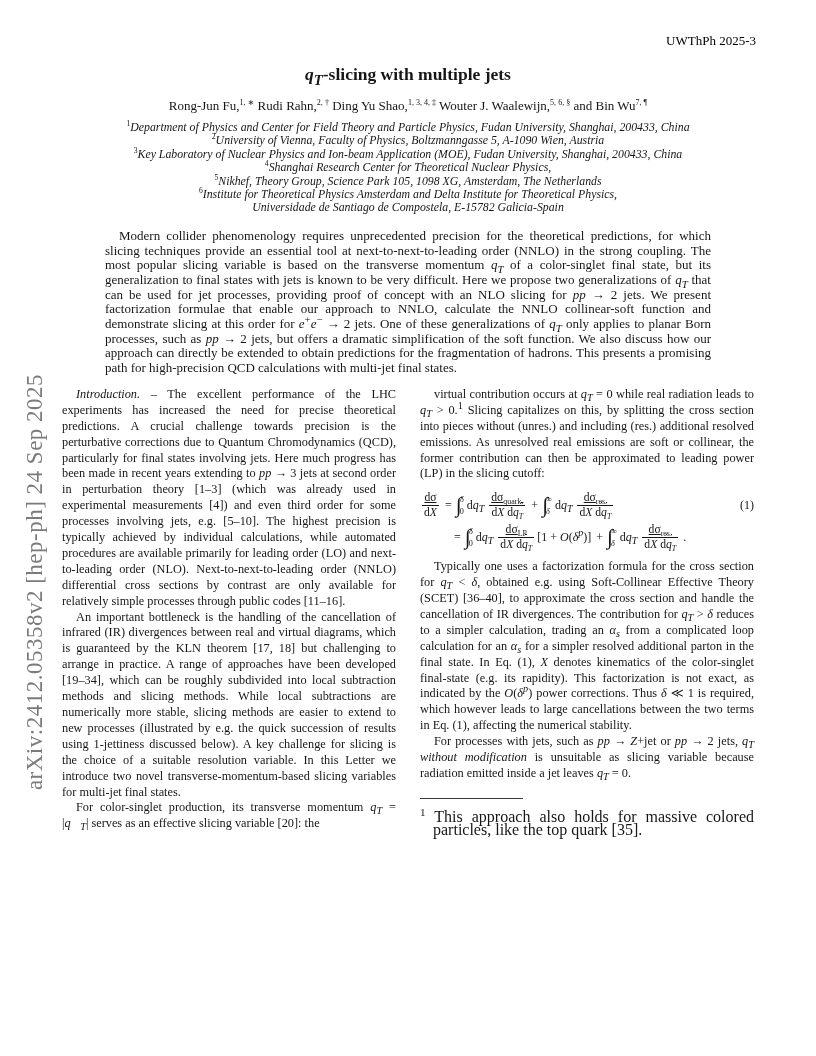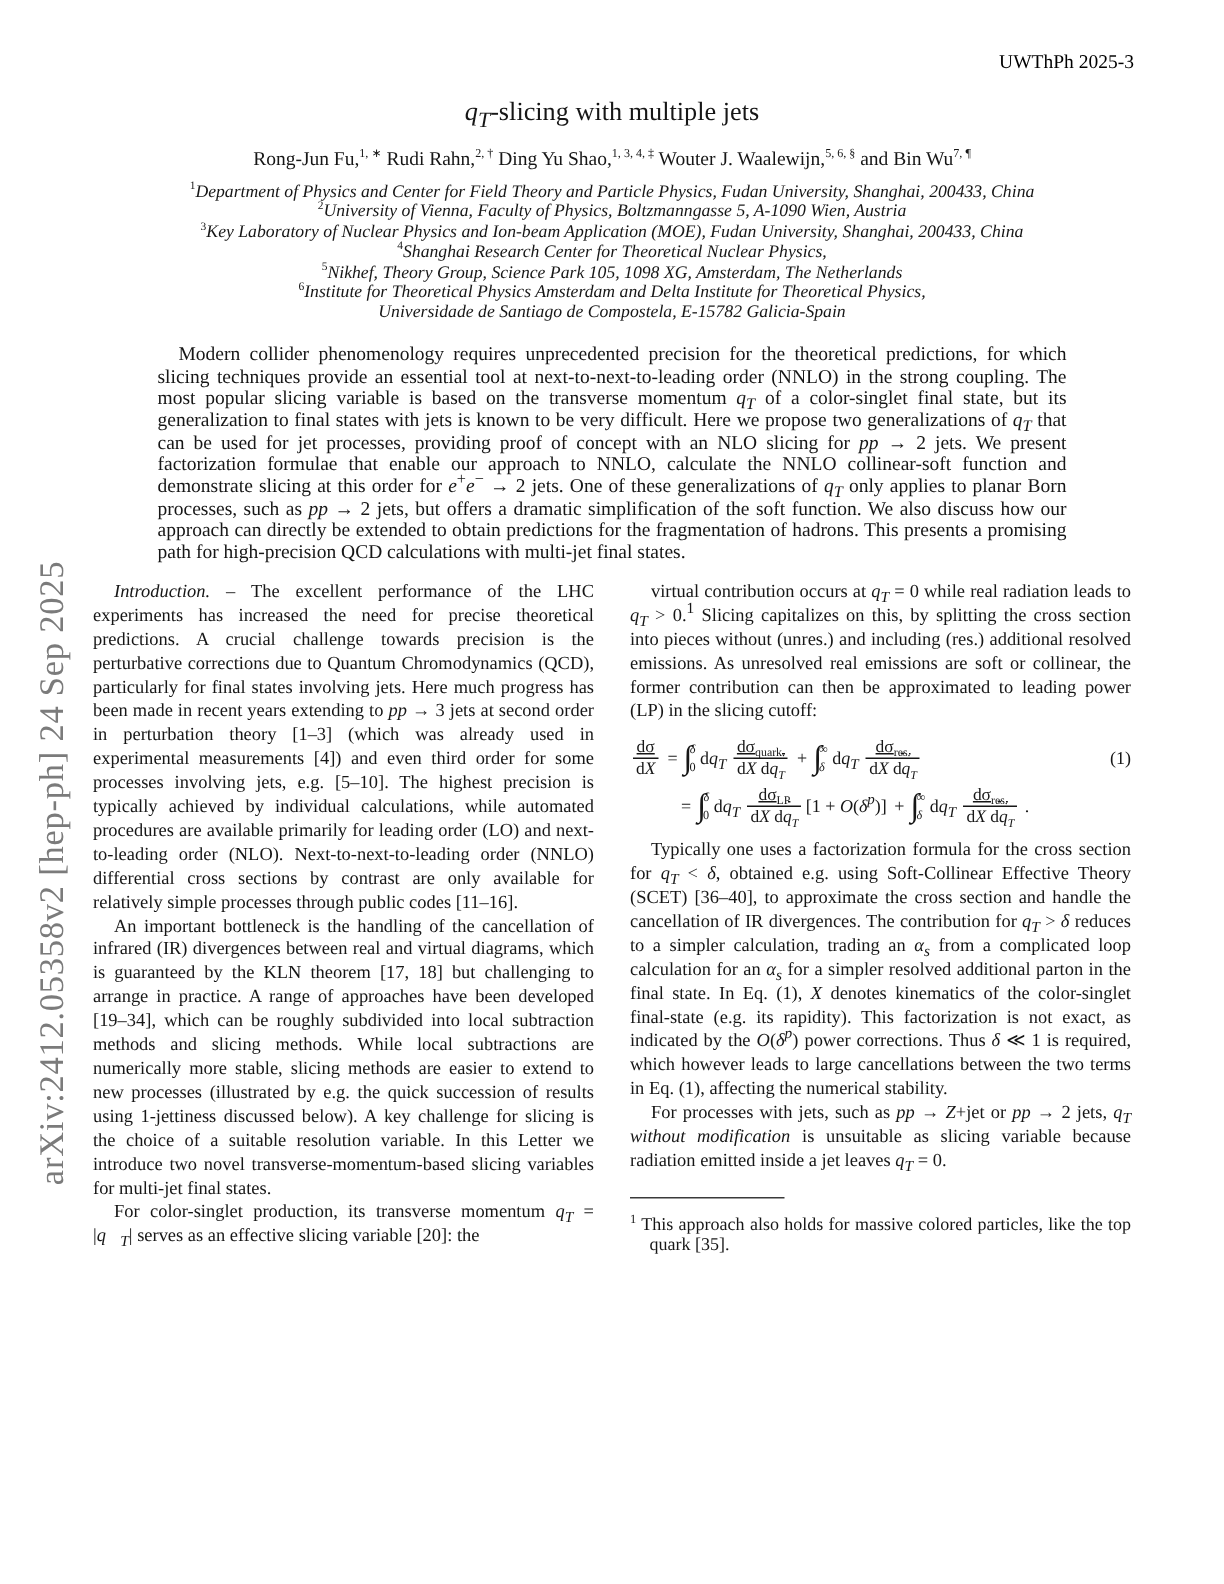--- a/index.html
+++ b/index.html
@@ -10,21 +10,21 @@
   
   .watermark{
     position:absolute;left:22px;top:884px;width:604px;height:30px;
     transform:rotate(-90deg);transform-origin:0 0;
     font-size:23px;color:#7b7b7b;text-align:center;letter-spacing:0.5px;white-space:nowrap;
   }
   .report-number{
     position:absolute;top:33px;right:60px;font-size:13px;color:#000000;
   }
   .title{
-    margin:64px 0 0 0;text-align:center;font-size:17.5px;font-weight:normal;
+    margin:64px 0 0 0;text-align:center;font-size:17.5px;font-weight:bold;
   }
   .authors{
     margin-top:13px;text-align:center;font-size:13px;
   }
   .authors sup{font-size:0.62em;}
   .affiliations{
     margin-top:7px;text-align:center;font-style:italic;font-size:11.8px;line-height:13.4px;
   }
   .affiliations sup{font-size:0.65em;font-style:normal;}
   .abstract{
@@ -51,21 +51,21 @@
   .eqmath .int{font-size:1.8em;font-weight:400;margin-right:0;}
   .eqmath .lims{display:inline-flex;flex-direction:column;justify-content:space-between;height:2.5em;font-size:0.68em;line-height:1;margin:0 3px 0 -2px;vertical-align:middle;}
   .eqmath .lims span:first-child{align-self:flex-end;}
   .eqmath .lims span:last-child{align-self:flex-start;}
   .eqmath .rel,.eqmath .op{margin:0 4px;}
   .eqmath .dq{margin-right:3px;}
   .eqmath .brk{margin:0 1px;}
   .eqmath .period{margin-left:3px;}
   
   .footnote-sep{width:103px;border:none;border-top:1px solid #3a3a3a;margin:16px 0 11px 0;}
-  .footnote{font-size:12px;line-height:13.6px;text-align:justify;padding-left:13px;text-indent:-13px;}
+  .footnote{font-size:16px;line-height:13.6px;text-align:justify;padding-left:13px;text-indent:-13px;}
   .footnote sup{font-size:0.7em;}
 </style>
 </head>
 <body>
 
 <div class="watermark">arXiv:2412.05358v2  [hep-ph]  24 Sep 2025</div>
 
 <div class="report-number">UWThPh 2025-3</div>
 
 <h1 class="title"><i>q<sub>T</sub></i>-slicing with multiple jets</h1>

